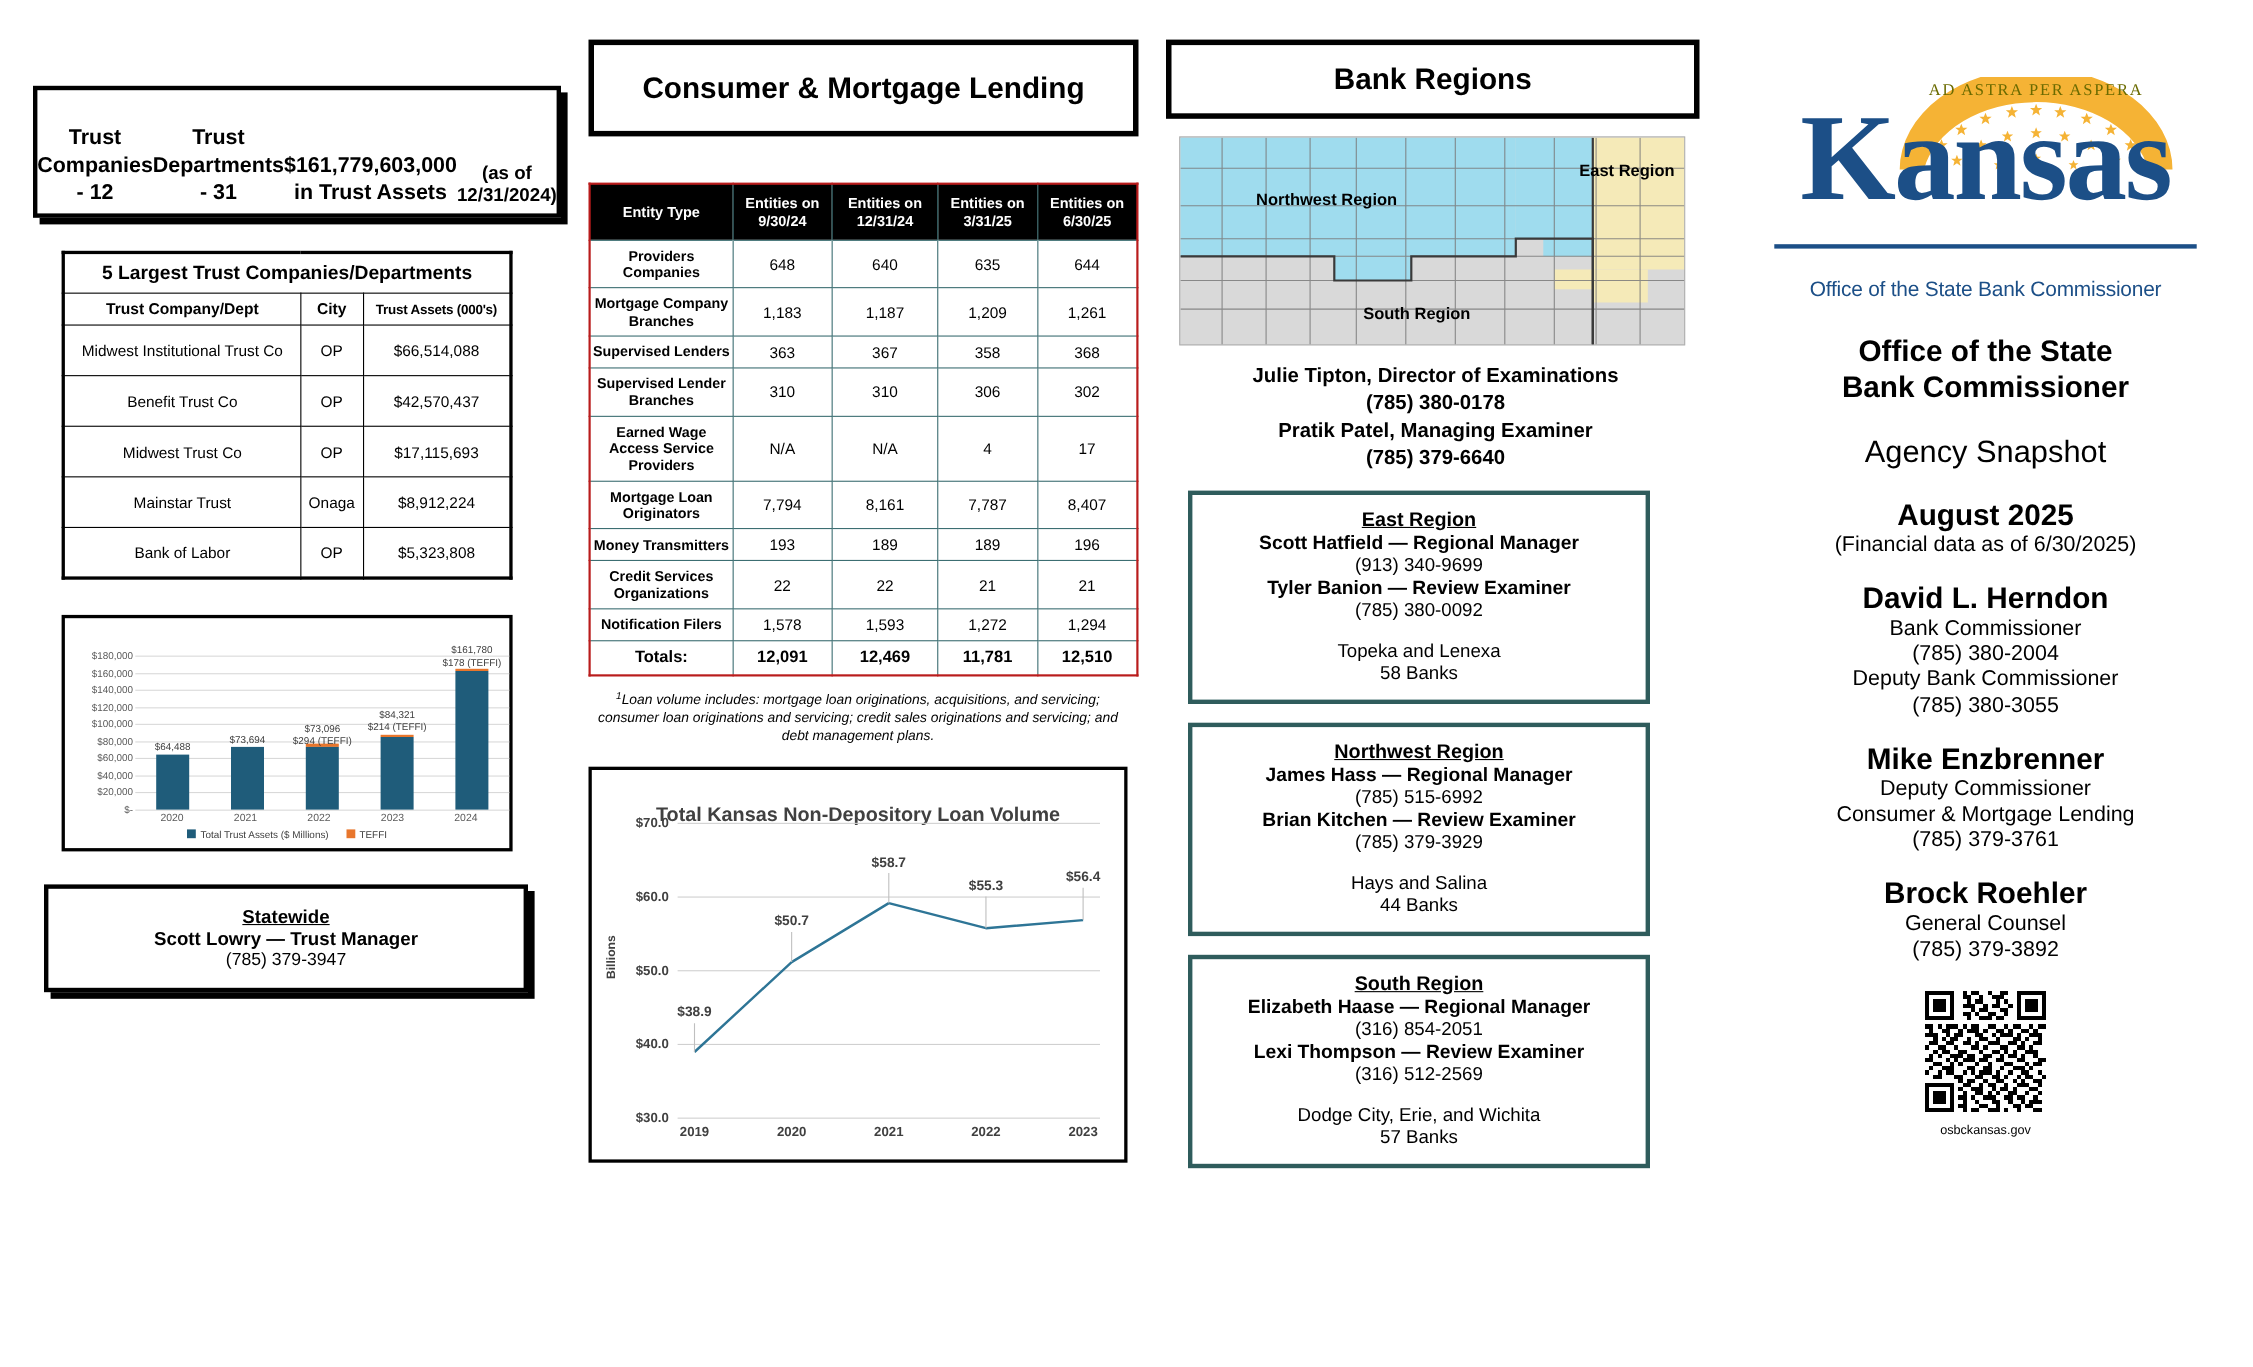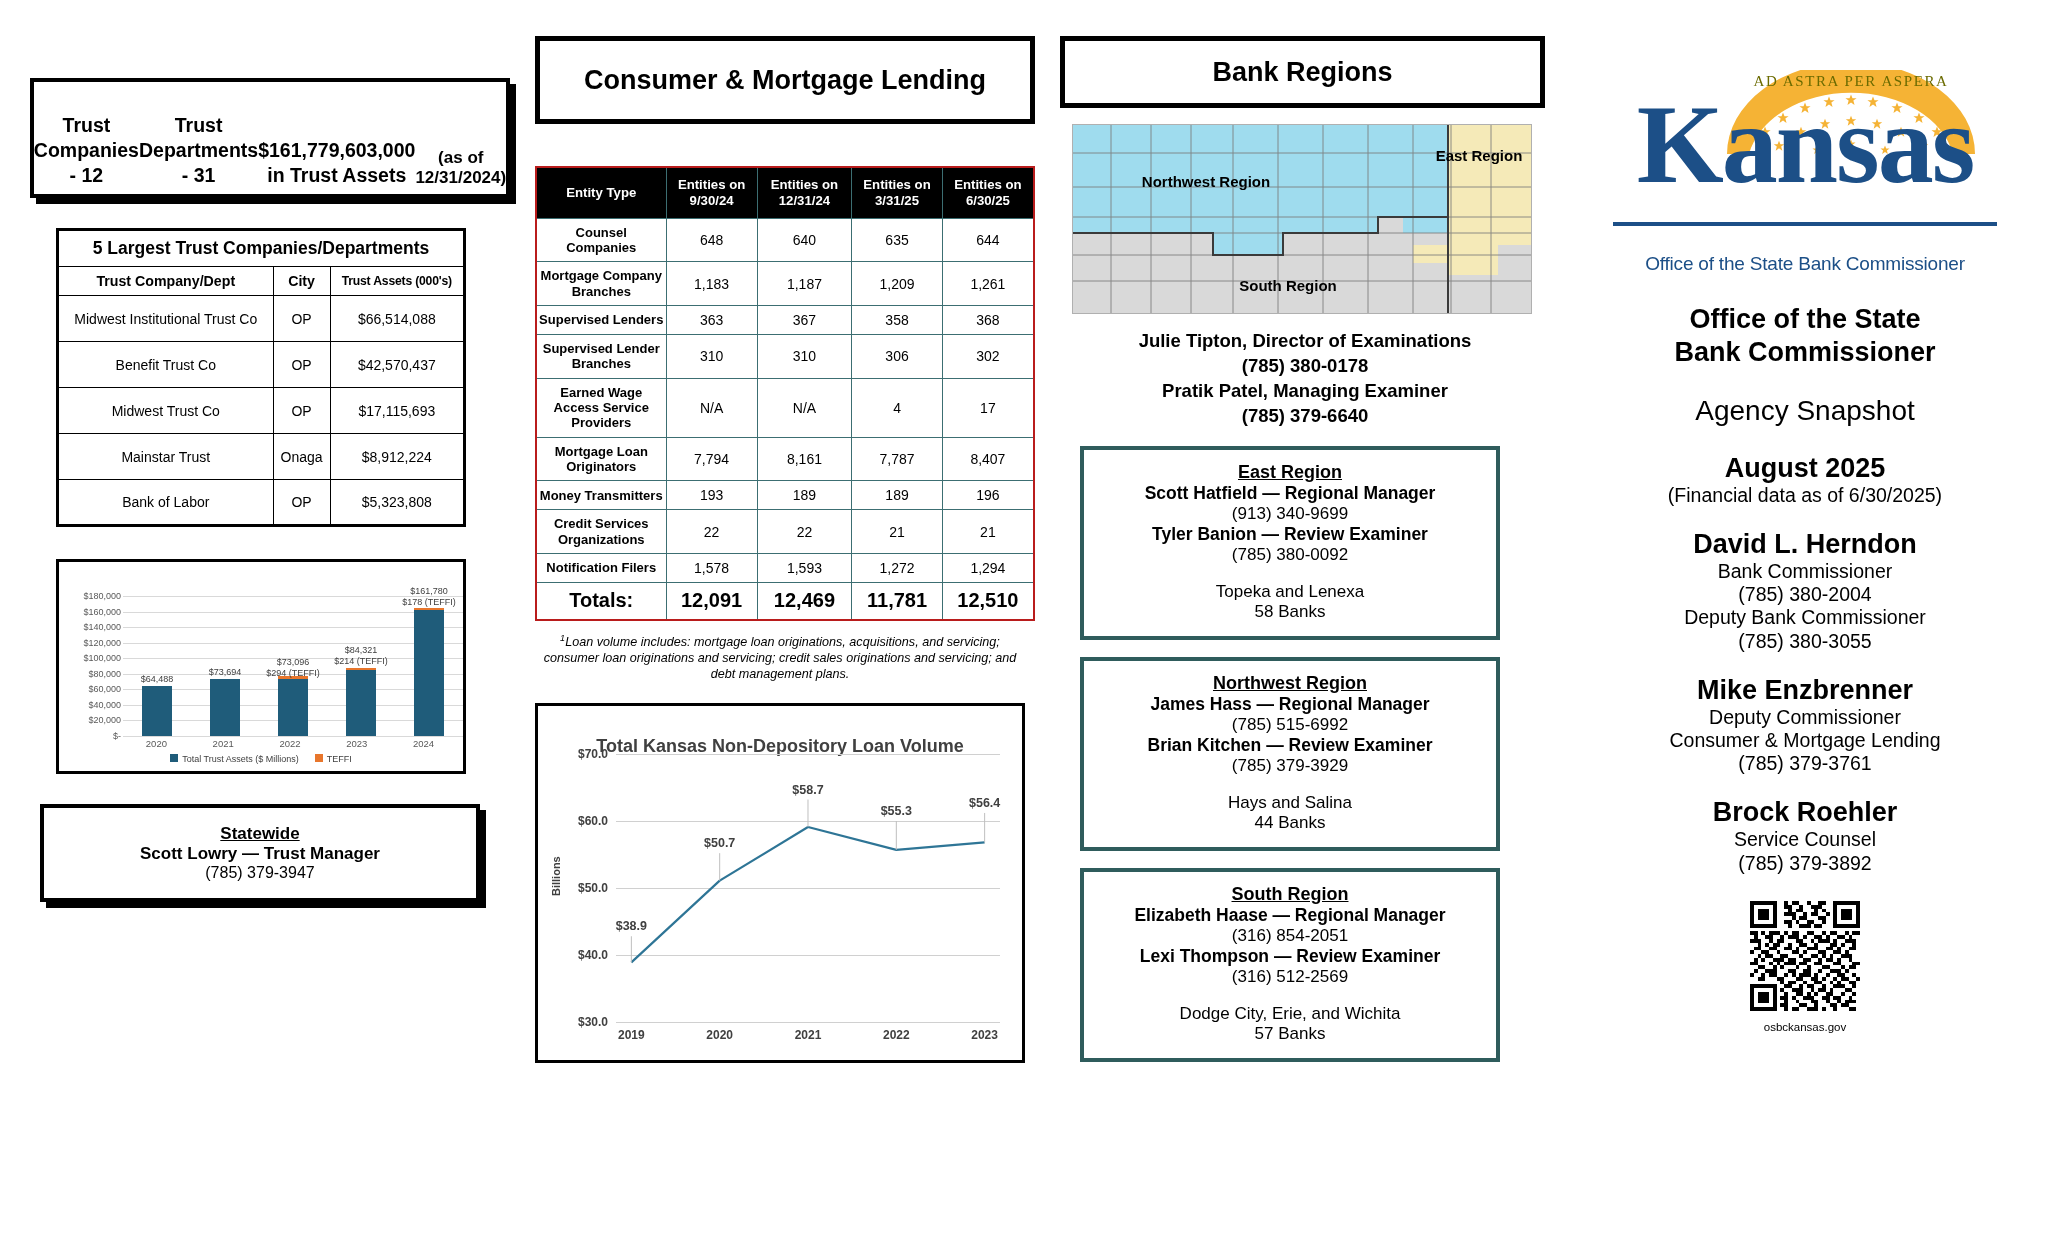--- a/index.html
+++ b/index.html
@@ -86,21 +86,21 @@
   #col-lend { position: absolute; left: 535px; top: 36px; width: 500px; }
   #lend-header { height: 88px; font-size: 27px; }
   #lend-table { margin-top: 42px; width: 500px; border-collapse: collapse;
     border: 2px solid #b91c1c; }
   #lend-table th { background: #000; color: #fff; font-size: 13.2px; font-weight: bold;
     padding: 9px 2px; text-align: center; border-right: 1.5px solid #3c6e72; line-height: 1.2; }
   #lend-table th:last-child { border-right: none; }
   #lend-table td { border: 1.2px solid #3c6e72; text-align: center; font-size: 14px;
     padding: 6px 2px; }
   #lend-table td.etype { font-weight: bold; font-size: 13px; line-height: 1.18; }
-  #lend-table tr.totals td { font-weight: bold; font-size: 20px; }
+  #lend-table tr.totals td { font-weight: bold; font-size: 15px; }
   #lend-footnote { margin-top: 12px; width: 490px; font-size: 12.6px; font-style: italic;
     text-align: center; line-height: 1.3; }
   #lend-footnote sup { font-size: 9px; }
 
   #line-card { margin-top: 20px; width: 490px; height: 360px; border: 3px solid #000;
     background: #fff; position: relative; }
   #line-title { text-align: center; font-size: 18px; font-weight: bold; color: #404040;
     padding-top: 30px; }
   #line-ylabel { position: absolute; left: 12px; top: 190px; font-size: 11px;
     font-weight: bold; color: #404040; transform: rotate(-90deg); transform-origin: left top; }
@@ -289,21 +289,21 @@
     <table id="lend-table">
       <tbody>
           <tr>
         <th style="width:130px">Entity Type</th>
         <th>Entities on 9/30/24</th>
         <th>Entities on 12/31/24</th>
         <th>Entities on 3/31/25</th>
         <th>Entities on 6/30/25</th>
       </tr>
       <tr>
-        <td class="etype">Counsel Companies</td>
+        <td class="etype">Providers Companies</td>
         <td>648</td>
         <td>640</td>
         <td>635</td>
         <td>644</td>
       </tr>
       <tr>
         <td class="etype">Mortgage Company Branches</td>
         <td>1,183</td>
         <td>1,187</td>
         <td>1,209</td>
@@ -577,21 +577,21 @@
 
     <div class="person-title">Deputy Bank Commissioner</div>
     <div class="person-phone">(785) 380-3055</div>
 
     <div class="person-name">Mike Enzbrenner</div>
     <div class="person-title" style="white-space:pre-line">Deputy Commissioner
 Consumer &amp; Mortgage Lending</div>
     <div class="person-phone">(785) 379-3761</div>
 
     <div class="person-name">Brock Roehler</div>
-    <div class="person-title">Service Counsel</div>
+    <div class="person-title">General Counsel</div>
     <div class="person-phone">(785) 379-3892</div>
 
     <div id="qr-wrap">
       <svg id="qr" viewBox="0 0 29 29" shape-rendering="crispEdges">
         <rect width="29" height="29" fill="#fff"></rect>
         <g fill="#000">
           <rect x="0" y="0" width="7" height="1"></rect>
             <rect x="0" y="6" width="7" height="1"></rect>
           <rect x="0" y="0" width="1" height="7"></rect>
             <rect x="6" y="0" width="1" height="7"></rect>

